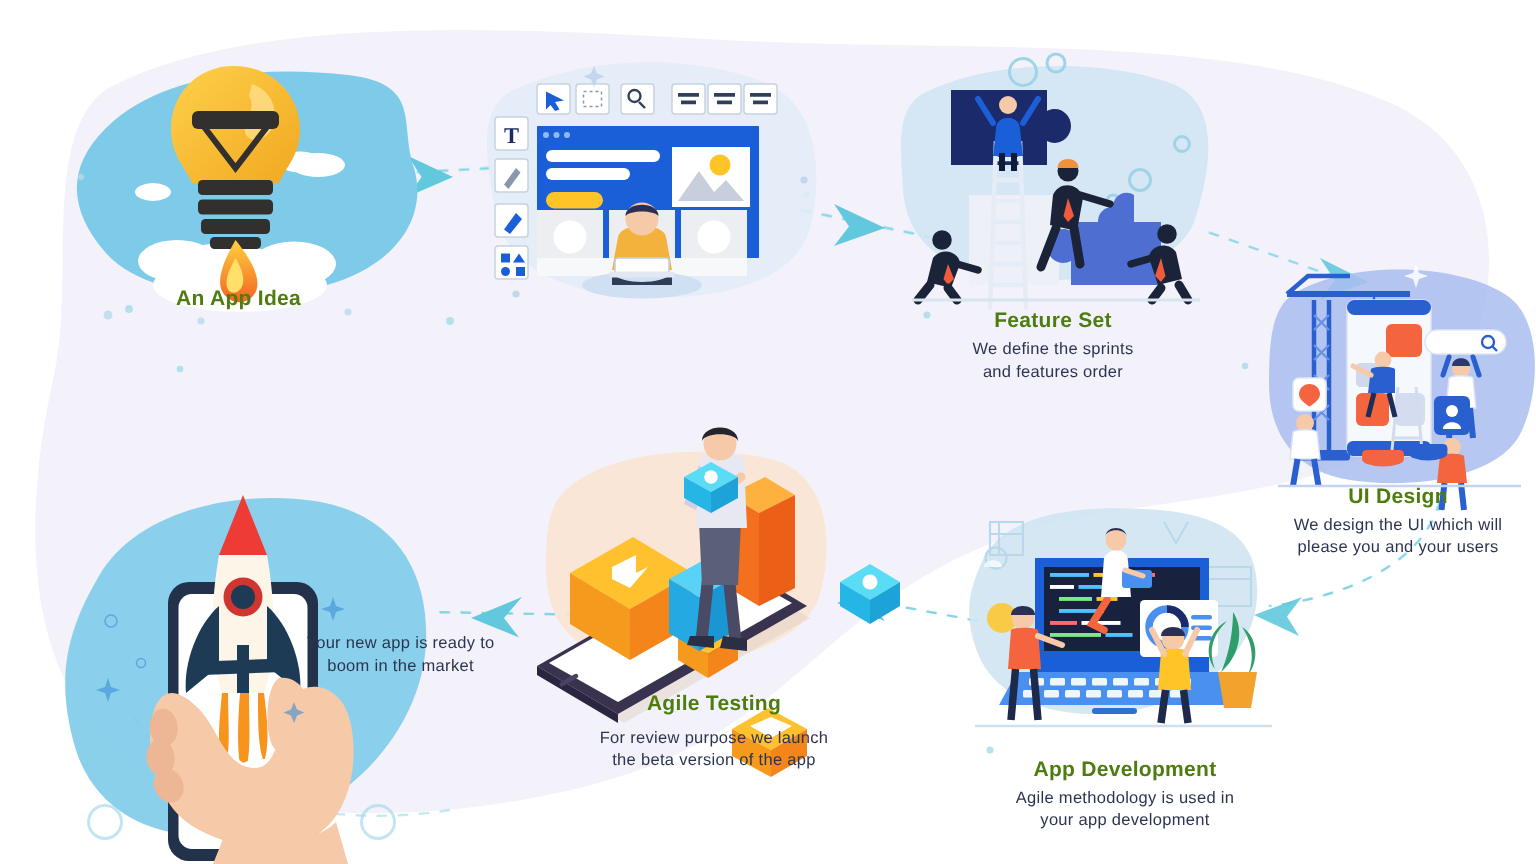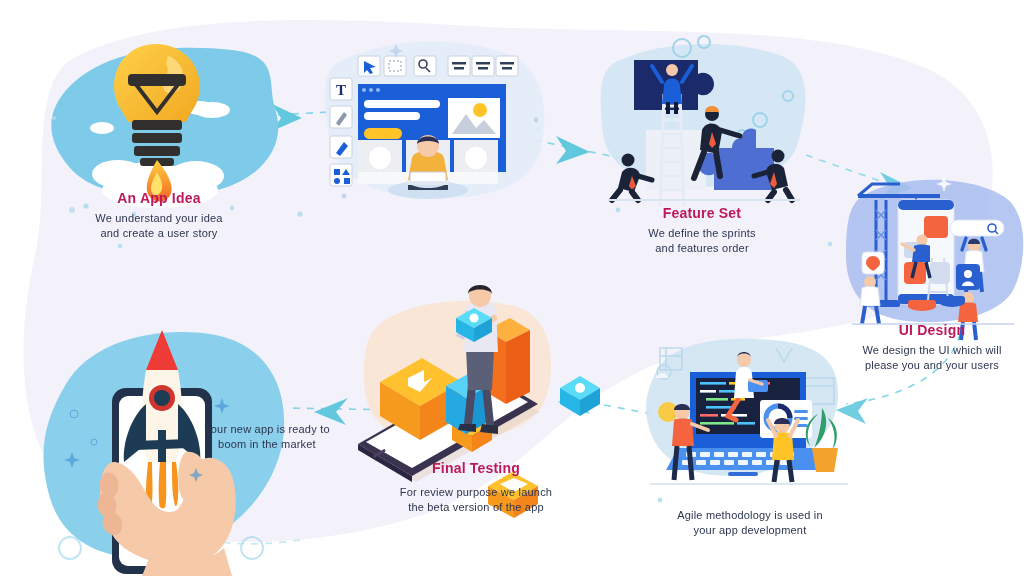--- a/index.html
+++ b/index.html
@@ -7,21 +7,21 @@
     width:1024px;height:576px;overflow:hidden;background:#ffffff;
     font-family:"Liberation Sans",sans-serif;
     position:relative;
   }
   #stage{position:absolute;inset:0;width:1024px;height:576px;}
   svg.layer{position:absolute;left:0;top:0;width:1024px;height:576px;}
   .step-label{
     position:absolute;text-align:center;color:#1b2138;
     letter-spacing:.2px;
   }
-  .step-title{font-size:14px;font-weight:bold;color:#be185d;line-height:1.2;white-space:nowrap;}
+  .step-title{font-size:14px;font-weight:bold;color:#4d7c0f;line-height:1.2;white-space:nowrap;}
   .step-desc{font-size:11px;color:#2c3550;line-height:1.38;margin-top:4px;}
 </style>
 </head>
 <body>
 
 <div id="stage">
 
   <svg class="layer" viewBox="0 0 1024 576">
     <defs>
       <linearGradient id="bulbG" x1="0" y1="0" x2="1" y2="1">
@@ -578,24 +578,20 @@
       <path d="M72,452 l2,6 l6,2 l-6,2 l-2,6 l-2,-6 l-6,-2 l6,-2 Z"></path>
       <path d="M222,398 l2,6 l6,2 l-6,2 l-2,6 l-2,-6 l-6,-2 l6,-2 Z"></path>
       <path d="M196,468 l2,5 l5,2 l-5,2 l-2,5 l-2,-5 l-5,-2 l5,-2 Z"></path>
       <circle cx="70" cy="548" r="11" fill="none" stroke="#9bd3ea" stroke-width="2"></circle>
       <circle cx="252" cy="548" r="11" fill="none" stroke="#9bd3ea" stroke-width="2"></circle>
     </g>
   </svg>
 
   <div class="step-label" style="left:64px;top:190px;width:190px;">
     <div class="step-title">An App Idea</div>
-    <div class="step-desc">
-      <span>We understand your idea</span><br>
-      <span>and create a user story</span>
-    </div>
   </div>
 
   <div class="step-label" style="left:328px;top:210px;width:192px;">
   </div>
 
   <div class="step-label" style="left:612px;top:205px;width:180px;">
     <div class="step-title">Feature Set</div>
     <div class="step-desc">
       <span>We define the sprints</span><br>
       <span>and features order</span>
@@ -604,28 +600,29 @@
 
   <div class="step-label" style="left:843px;top:322px;width:178px;text-align:center;">
     <div class="step-title">UI Design</div>
     <div class="step-desc">
       <span>We design the UI which will</span><br>
       <span>please you and your users</span>
     </div>
   </div>
 
   <div class="step-label" style="left:650px;top:504px;width:200px;">
+    <div class="step-title">App Development</div>
     <div class="step-desc">
       <span>Agile methodology is used in</span><br>
       <span>your app development</span>
     </div>
   </div>
 
   <div class="step-label" style="left:380px;top:460px;width:192px;">
-    <div class="step-title">Final Testing</div>
+    <div class="step-title">Agile Testing</div>
     <div class="step-desc" style="margin-top:8px;text-align:center;">
       <span>For review purpose we launch</span><br>
       <span>the beta version of the app</span>
     </div>
   </div>
 
   <div class="step-label" style="left:188px;top:418px;width:158px;">
     <div class="step-desc">
       <span>Your new app is ready to</span><br>
       <span>boom in the market</span>

